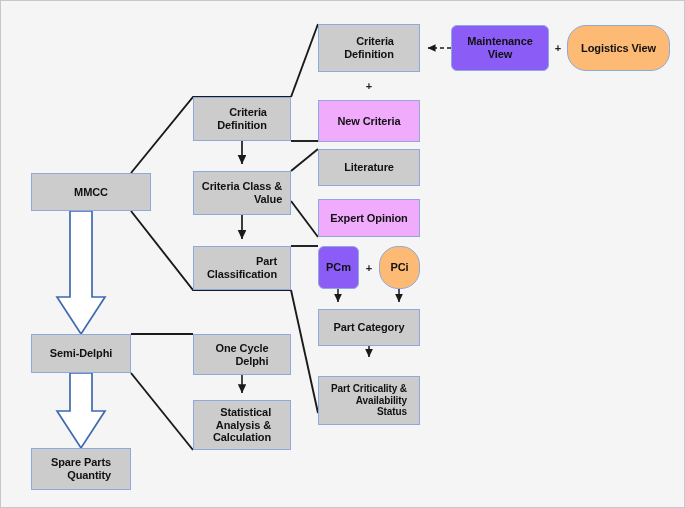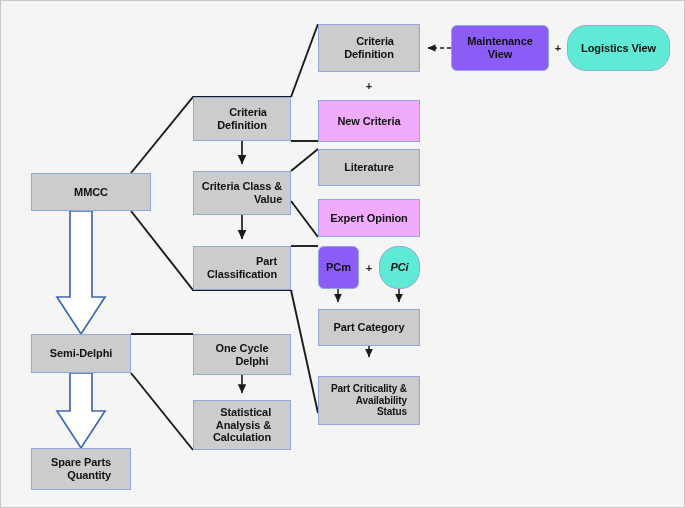--- a/index.html
+++ b/index.html
@@ -36,21 +36,21 @@
     font-weight: bold;
     color: #111111;
     line-height: 1.18;
     letter-spacing: -0.1px;
     padding: 1px 2px;
     white-space: pre-line;
   }
   .fill-grey   { background: #cccccc; text-align: right; }
   .fill-salmon { background: #f0abfc; }
   .fill-yellow { background: #8b5cf6; border-radius: 6px; }
-  .fill-green  { background: #5eead4; border-radius: 19px; }
+  .fill-green  { background: #fdba74; border-radius: 19px; }
   .plus {
     position: absolute;
     font-weight: bold;
     color: #222222;
     font-size: 11px;
     display: flex;
     align-items: center;
     justify-content: center;
   }
 </style>
@@ -123,21 +123,21 @@
   <div class="node fill-grey" style="left:192px;top:170px;width:98px;height:44px;font-size:11px;">Criteria Class &amp;
 Value</div>
 
   <div class="node fill-salmon" style="left:317px;top:198px;width:102px;height:38px;font-size:11px;">Expert Opinion</div>
 
   <div class="node fill-grey" style="left:192px;top:245px;width:98px;height:44px;font-size:11px;">Part
 Classification</div>
 
   <div class="node fill-yellow" style="left:317px;top:245px;width:41px;height:43px;font-size:11px;">PCm</div>
 
-  <div class="node fill-green" style="left:378px;top:245px;width:41px;height:43px;font-size:11px;font-style:italic;">PCi</div>
+  <div class="node fill-green" style="left:378px;top:245px;width:41px;height:43px;font-size:11px;">PCi</div>
 
   <div class="node fill-grey" style="left:317px;top:308px;width:102px;height:37px;font-size:11px;">Part Category</div>
 
   <div class="node fill-grey" style="left:317px;top:375px;width:102px;height:49px;font-size:10px;">Part Criticality &amp;
 Availability
 Status</div>
 
   <div class="node fill-grey" style="left:30px;top:172px;width:120px;height:38px;font-size:11px;">MMCC</div>
 
   <div class="node fill-grey" style="left:30px;top:333px;width:100px;height:39px;font-size:11px;">Semi-Delphi</div>

